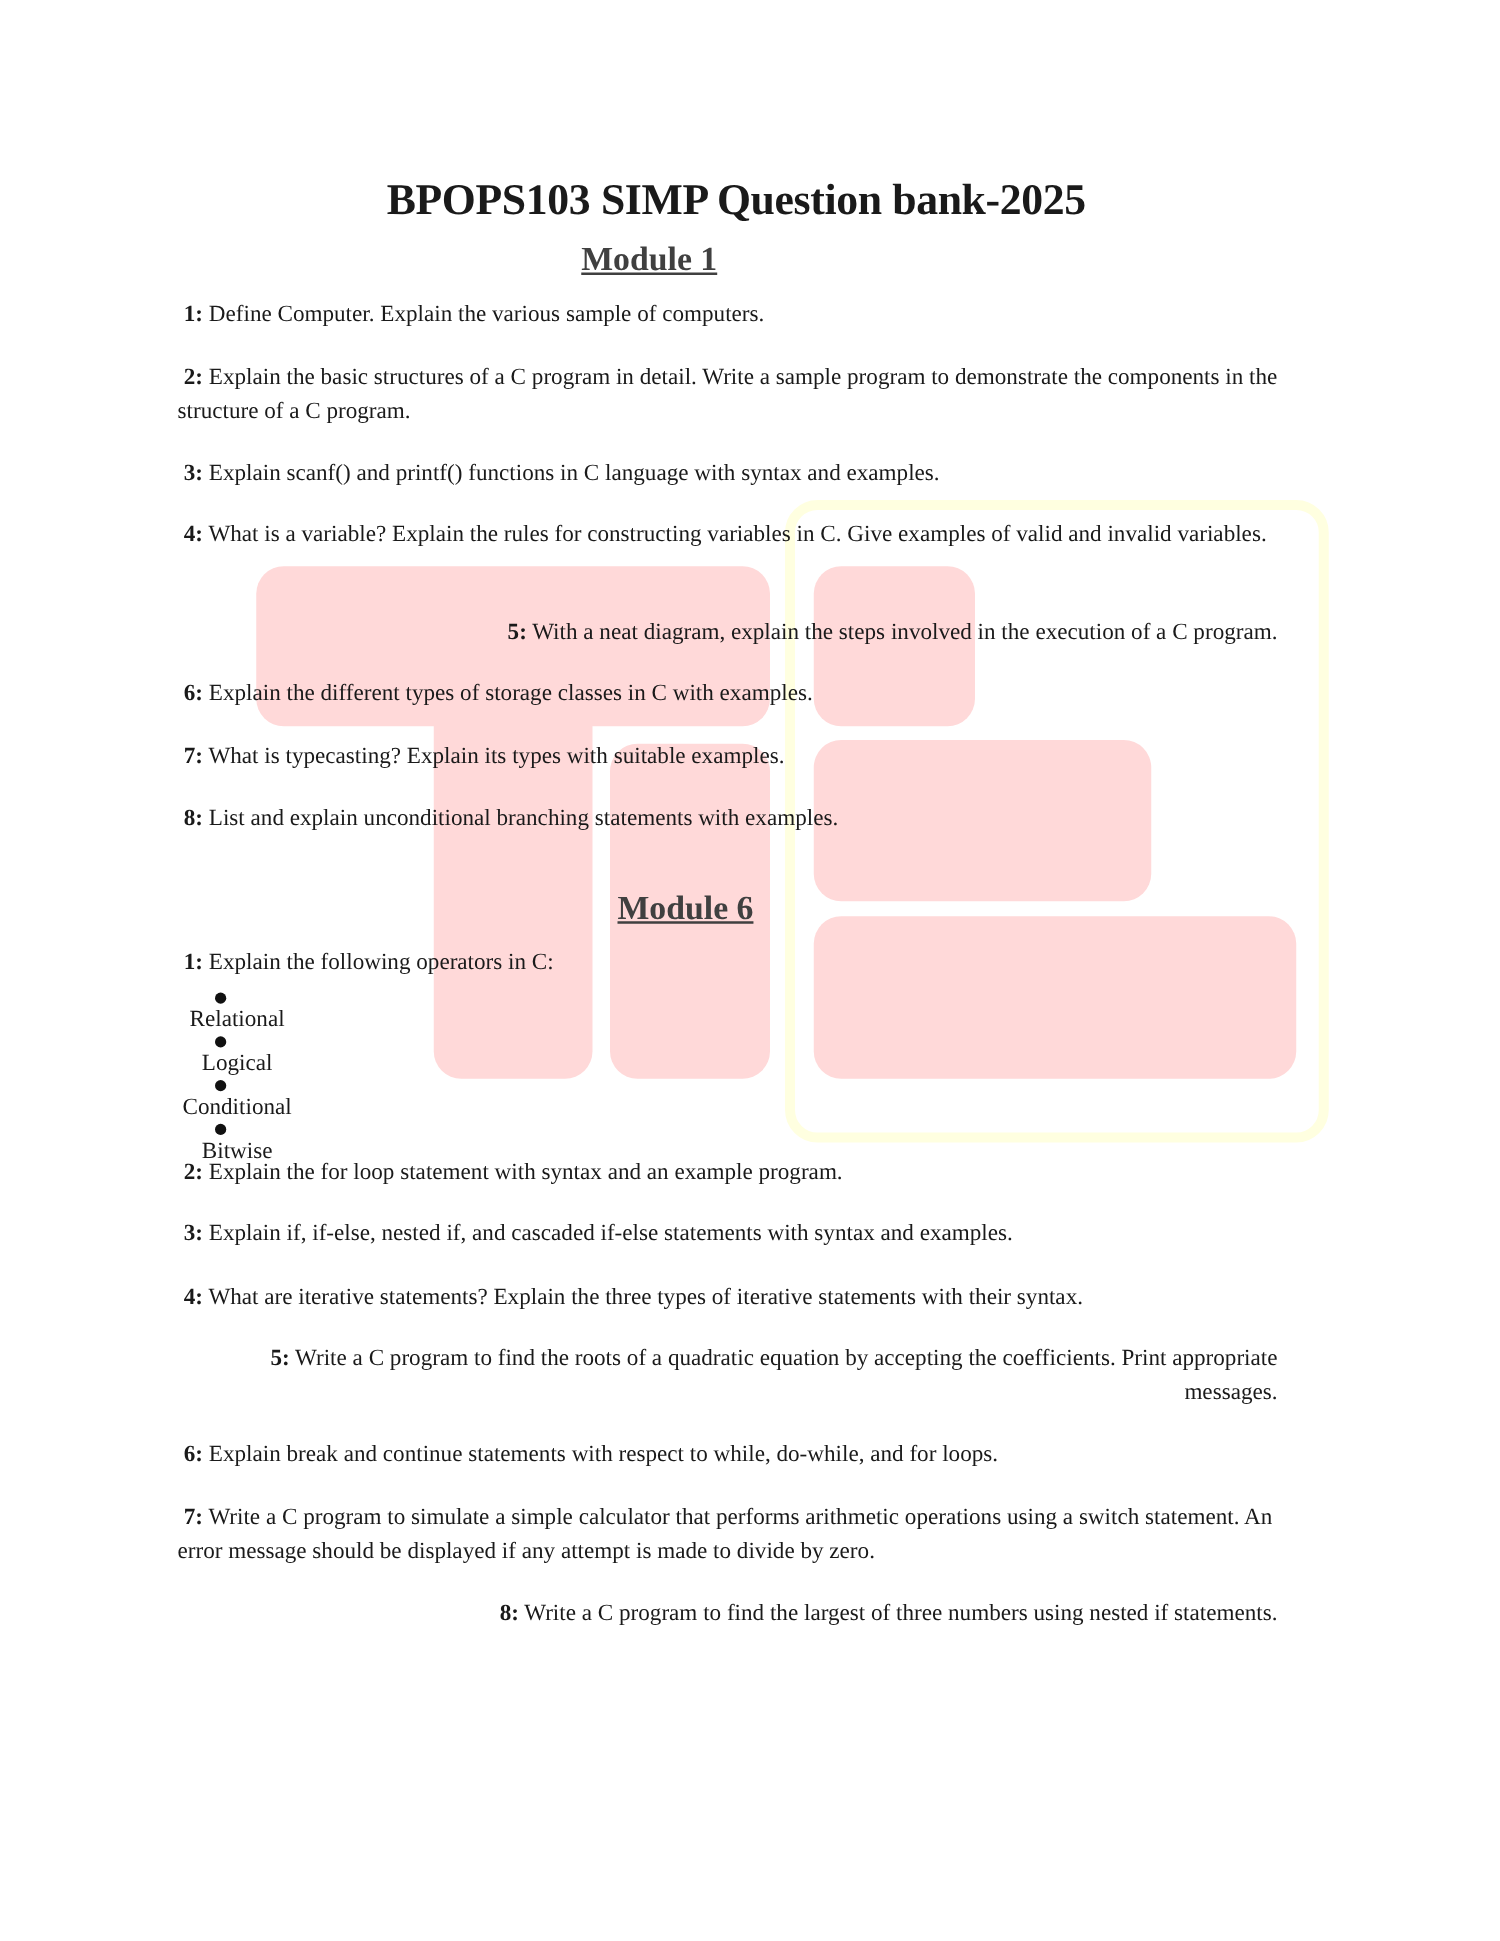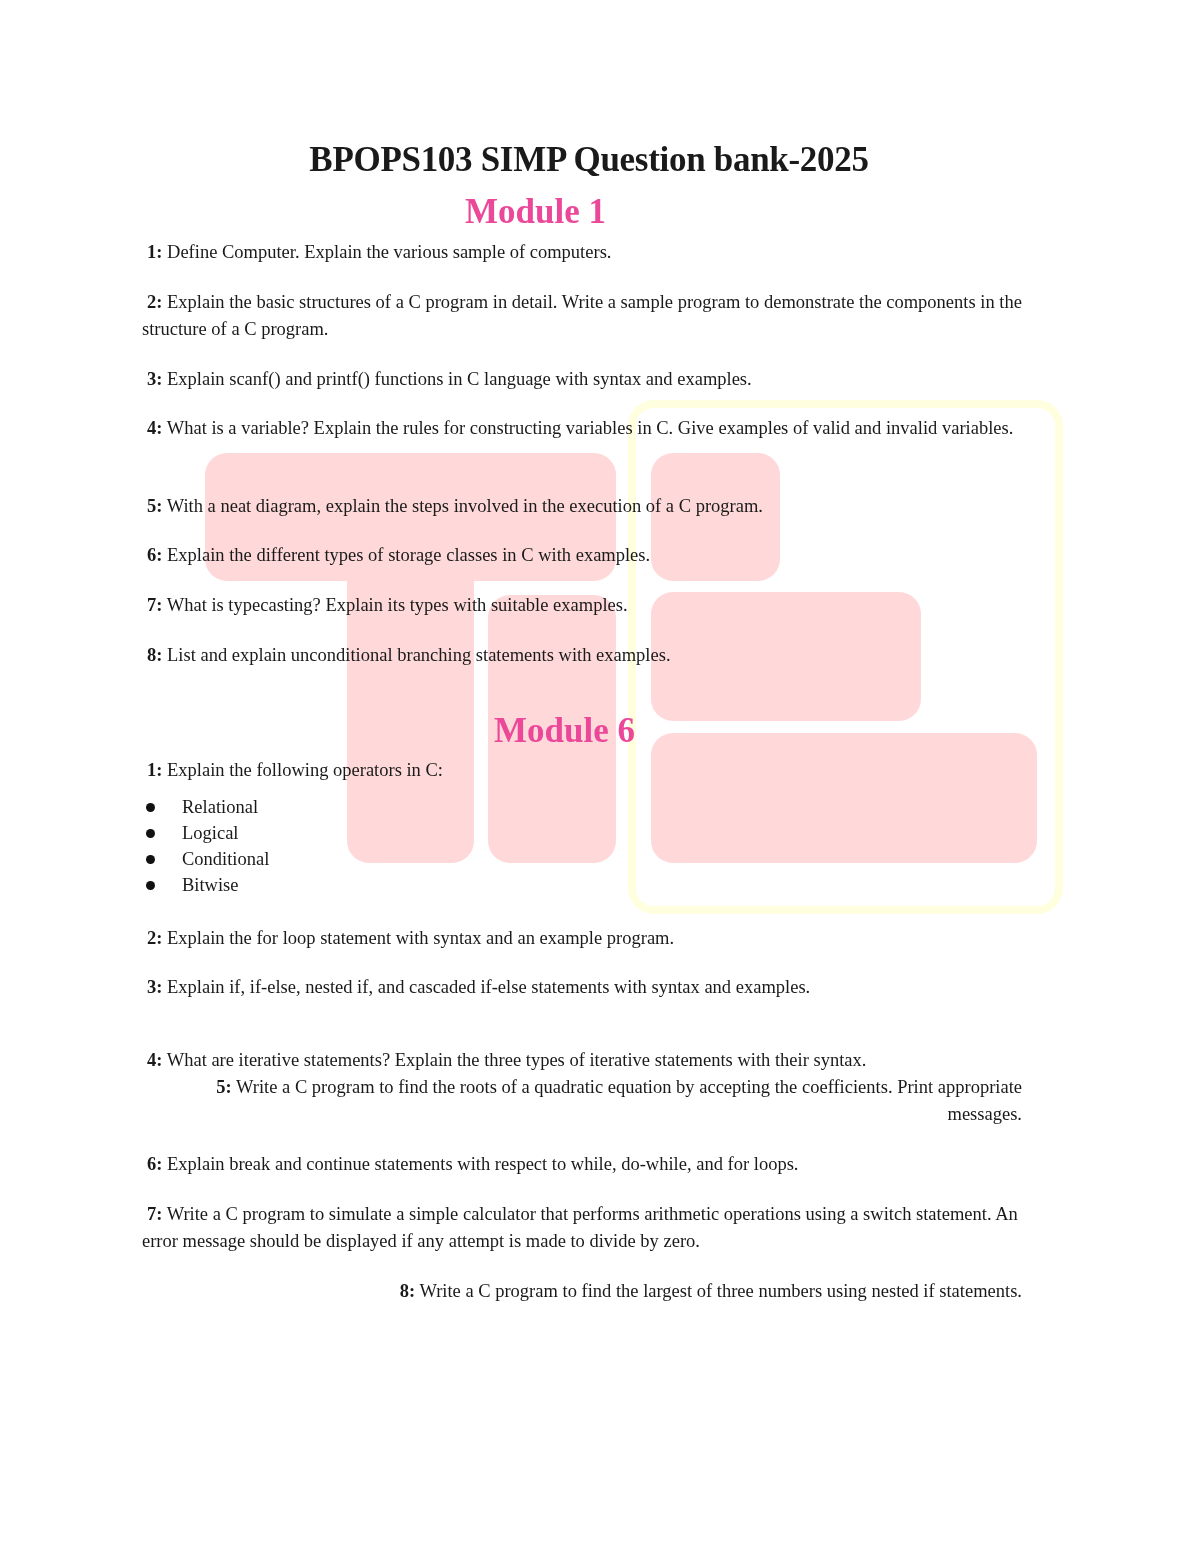--- a/index.html
+++ b/index.html
@@ -2,25 +2,25 @@
 <html><head>
   <meta charset="utf-8">
   <style>
     html, body { margin: 0; padding: 0; background: #ffffff; }
     body { width: 1200px; height: 1553px; position: relative; overflow: hidden; font-family: "Liberation Serif", "DejaVu Serif", serif; color: #1a1a1a; }
     .overlay { position: absolute; z-index: 0; }
     .pink { background: #ffd9d9; border-radius: 22px; }
     .frame { border: 8px solid #ffffe0; border-radius: 26px; box-sizing: border-box; }
     .content { position: absolute; left: 0; top: 0; width: 1200px; z-index: 1; }
     .title { position: absolute; left: 0; width: 1178px; top: 140px; text-align: center; font-weight: bold; font-size: 35px; color: #1a1a1a; letter-spacing: -0.3px; font-family: Liberation Serif, serif; }
-    .module-heading { position: absolute; font-weight: bold; font-size: 35px; color: #ec4899; }
+    .module-heading { position: absolute; font-weight: bold; font-size: 27px; color: #404040; text-decoration: underline; }
     .q { position: absolute; left: 142px; width: 880px; font-size: 18.5px; line-height: 27px; }
     .q .num { font-weight: bold; padding-left: 5px; }
     .bullets { position: absolute; left: 146px; top: 794px; font-size: 18.5px; line-height: 26px; margin: 0; padding: 0; list-style: none; }
-    .bullets li { display: flex; align-items: center; }
+    .bullets li { display: flex; align-items: center; flex-direction: column; }
     .bullet-dot { display: inline-block; width: 9px; height: 9px; border-radius: 50%; background: #111; margin-right: 27px; }
   </style>
 </head>
 <body>
 
 <div class="overlay frame" style="left:628px; top:400px; width:435px; height:514px;"></div>
 <div class="overlay pink" style="left:205px; top:453px; width:411px; height:128px;"></div>
 <div class="overlay pink" style="left:347px; top:560px; width:127px; height:303px; border-radius:0 0 22px 22px;"></div>
 <div class="overlay pink" style="left:488px; top:595px; width:128px; height:268px;"></div>
 <div class="overlay pink" style="left:651px; top:453px; width:129px; height:128px;"></div>
@@ -37,21 +37,21 @@
   </div>
   <div class="q" style="top:289px;">
     <span class="num">2:</span><span> Explain the basic structures of a C program in detail. Write a sample program to demonstrate the components in the structure of a C program.</span>
   </div>
   <div class="q" style="top:366px;">
     <span class="num">3:</span><span> Explain scanf() and printf() functions in C language with syntax and examples.</span>
   </div>
   <div class="q" style="top:415px;">
     <span class="num">4:</span><span> What is a variable? Explain the rules for constructing variables in C. Give examples of valid and invalid variables.</span>
   </div>
-  <div class="q" style="top:493px;">
+  <div class="q" style="top:493px;text-align:right;">
     <span class="num">5:</span><span> With a neat diagram, explain the steps involved in the execution of a C program.</span>
   </div>
   <div class="q" style="top:542px;">
     <span class="num">6:</span><span> Explain the different types of storage classes in C with examples.</span>
   </div>
   <div class="q" style="top:592px;">
     <span class="num">7:</span><span> What is typecasting? Explain its types with suitable examples.</span>
   </div>
   <div class="q" style="top:642px;">
     <span class="num">8:</span><span> List and explain unconditional branching statements with examples.</span>
@@ -80,21 +80,21 @@
         <span>Bitwise</span>
       </li>
   </ul>
 
   <div class="q" style="top:925px;">
     <span class="num">2:</span><span> Explain the for loop statement with syntax and an example program.</span>
   </div>
   <div class="q" style="top:974px;font-family:Liberation Serif, serif;">
     <span class="num">3:</span><span> Explain if, if-else, nested if, and cascaded if-else statements with syntax and examples.</span>
   </div>
-  <div class="q" style="top:1025px;margin-top:22px;">
+  <div class="q" style="top:1025px;">
     <span class="num">4:</span><span> What are iterative statements? Explain the three types of iterative statements with their syntax.</span>
   </div>
   <div class="q" style="top:1074px;text-align:right;">
     <span class="num">5:</span><span> Write a C program to find the roots of a quadratic equation by accepting the coefficients. Print appropriate messages.</span>
   </div>
   <div class="q" style="top:1151px;">
     <span class="num">6:</span><span> Explain break and continue statements with respect to while, do-while, and for loops.</span>
   </div>
   <div class="q" style="top:1201px; width:900px;">
     <span class="num">7:</span><span> Write a C program to simulate a simple calculator that performs arithmetic operations using a switch statement. An error message should be displayed if any attempt is made to divide by zero.</span>

